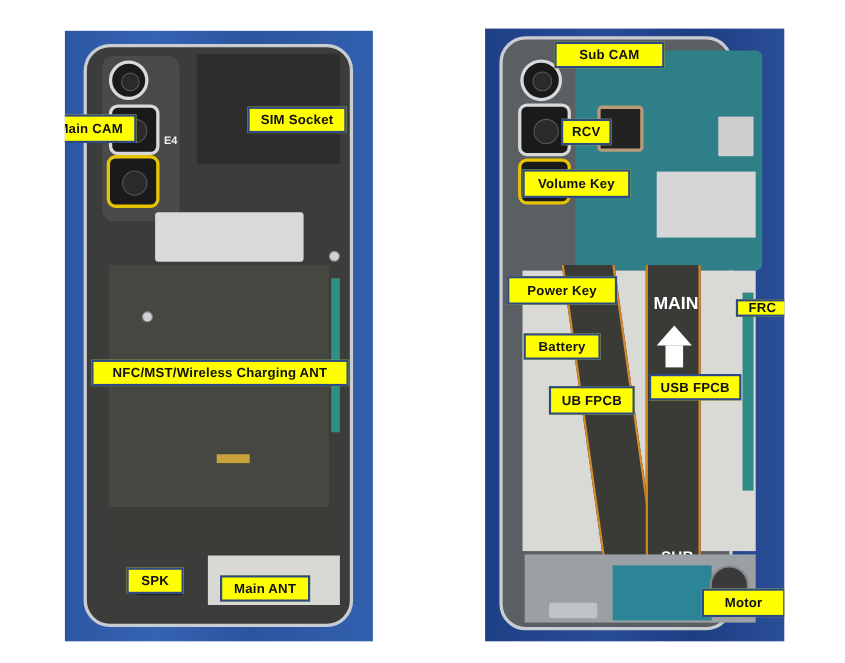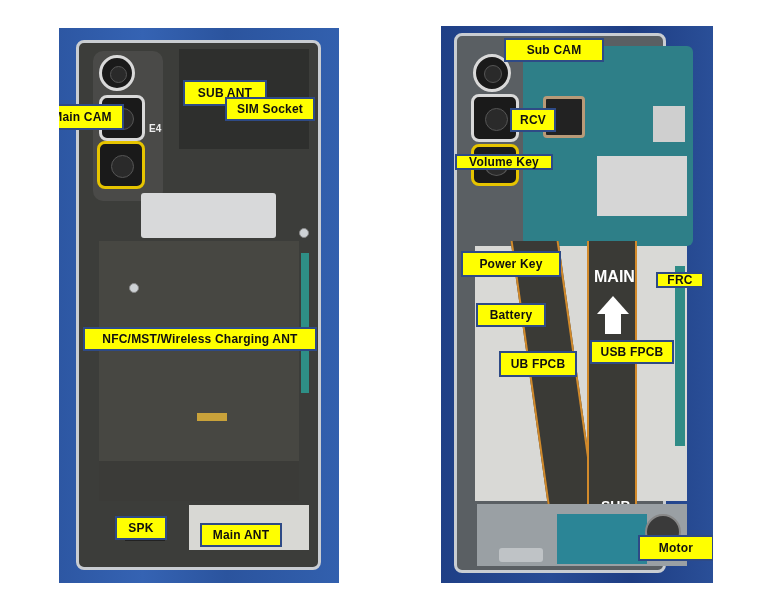--- a/index.html
+++ b/index.html
@@ -1,20 +1,20 @@
 <!DOCTYPE html>
 <html><head>
 <meta charset="utf-8">
 <style>
   html, body { margin:0; padding:0; background:#ffffff; }
   body { width:768px; height:603px; position:relative; overflow:hidden; font-family:"Liberation Sans", sans-serif; }
   .panel { position:absolute; background:#2f5aa8; overflow:hidden; }
   .panel.left { left:59px; top:28px; width:280px; height:555px; background:linear-gradient(90deg,#2d57a3,#3563b3 30%,#2b549e 60%,#3260ae); }
   .panel.right { left:441px; top:26px; width:272px; height:557px; background:linear-gradient(90deg,#1f3f86,#284c96 40%,#1e3d83 70%,#2a4f98); }
-  .phone { position:absolute; border-radius:8px; background:#6b6e70; border:3px solid #c9cdd2; box-sizing:border-box; }
+  .phone { position:absolute; border-radius:24px; background:#6b6e70; border:3px solid #c9cdd2; box-sizing:border-box; }
   .left .phone { left:17px; top:12px; width:245px; height:530px; background:#3c3d3a; }
   .right .phone { left:13px; top:7px; width:212px; height:540px; background:#5a5f63; }
   .block { position:absolute; }
   .label { position:absolute; background:#ffff00; border:2px solid #2e4a86; color:#111; font-weight:bold; font-size:12px; display:flex; align-items:center; justify-content:center; white-space:nowrap; box-sizing:border-box; letter-spacing:0.2px; }
   .cam { position:absolute; border-radius:8px; background:#1a1a1a; border:3px solid #d9d9d9; box-sizing:border-box; }
   .cam::after { content:""; position:absolute; left:25%; top:25%; width:50%; height:50%; border-radius:50%; background:#2a2a2a; border:1px solid #555; }
   .fpcb { position:absolute; background:#3a3a36; border-left:2px solid #d28a2b; border-right:2px solid #d28a2b; }
   .screw { position:absolute; width:8px; height:8px; border-radius:50%; background:#cfd3d6; border:1px solid #888; }
 </style>
 </head>
@@ -36,21 +36,20 @@
     <div class="block" style="left:20px;top:198px;width:200px;height:220px;background:#474742;"></div>
     <div class="block" style="left:222px;top:210px;width:8px;height:140px;background:#2e8f86;"></div>
     <div class="block" style="left:118px;top:370px;width:30px;height:8px;background:#c9a23a;"></div>
     <div class="block" style="left:20px;top:418px;width:200px;height:40px;background:#3b3b38;"></div>
 
     <div class="block" style="left:110px;top:462px;width:120px;height:45px;background:#d8d8d4;"></div>
     <div class="block" style="left:46px;top:490px;width:40px;height:8px;background:#222;"></div>
     <div class="screw" style="left:50px;top:240px;"></div>
     <div class="screw" style="left:220px;top:185px;"></div>
   </div>
-  <div class="label" style="left:124px;top:52px;width:84px;height:26px;">SUB ANT</div>
   <div class="label" style="left:-19px;top:76px;width:84px;height:26px;">Main CAM</div>
   <div class="label" style="left:166px;top:69px;width:90px;height:24px;">SIM Socket</div>
   <div class="label" style="left:24px;top:299px;width:234px;height:24px;">NFC/MST/Wireless  Charging ANT</div>
   <div class="label" style="left:56px;top:488px;width:52px;height:24px;">SPK</div>
   <div class="label" style="left:141px;top:495px;width:82px;height:24px;">Main ANT</div>
 </div>
 
 <div class="panel right">
   <div class="phone">
 
@@ -72,20 +71,20 @@
     <div class="block" style="left:144px;top:462px;color:#fff;font-weight:bold;font-size:14px;">SUB</div>
     <div class="block" style="left:218px;top:230px;width:10px;height:180px;background:#2f8b86;"></div>
 
     <div class="block" style="left:20px;top:468px;width:210px;height:62px;background:#9aa0a4;"></div>
     <div class="block" style="left:100px;top:478px;width:90px;height:50px;background:#2b8596;"></div>
     <div class="block" style="left:188px;top:478px;width:32px;height:32px;border-radius:50%;background:#3a3a3a;border:2px solid #888;"></div>
     <div class="block" style="left:42px;top:512px;width:44px;height:14px;background:#bfc3c6;border-radius:3px;"></div>
   </div>
   <div class="label" style="left:63px;top:12px;width:100px;height:24px;">Sub CAM</div>
   <div class="label" style="left:69px;top:82px;width:46px;height:24px;">RCV</div>
-  <div class="label" style="left:14px;top:128px;width:98px;height:16px;">Volume Key</div>
+  <div class="label" style="left:34px;top:128px;width:98px;height:26px;">Volume Key</div>
   <div class="label" style="left:20px;top:225px;width:100px;height:26px;">Power Key</div>
-  <div class="label" style="left:215px;top:246px;width:48px;height:16px;">FRC</div>
+  <div class="label" style="left:228px;top:246px;width:48px;height:16px;">FRC</div>
   <div class="label" style="left:35px;top:277px;width:70px;height:24px;">Battery</div>
   <div class="label" style="left:58px;top:325px;width:78px;height:26px;">UB FPCB</div>
   <div class="label" style="left:149px;top:314px;width:84px;height:24px;">USB FPCB</div>
   <div class="label" style="left:197px;top:509px;width:76px;height:26px;">Motor</div>
 </div>
 
 </body></html>

